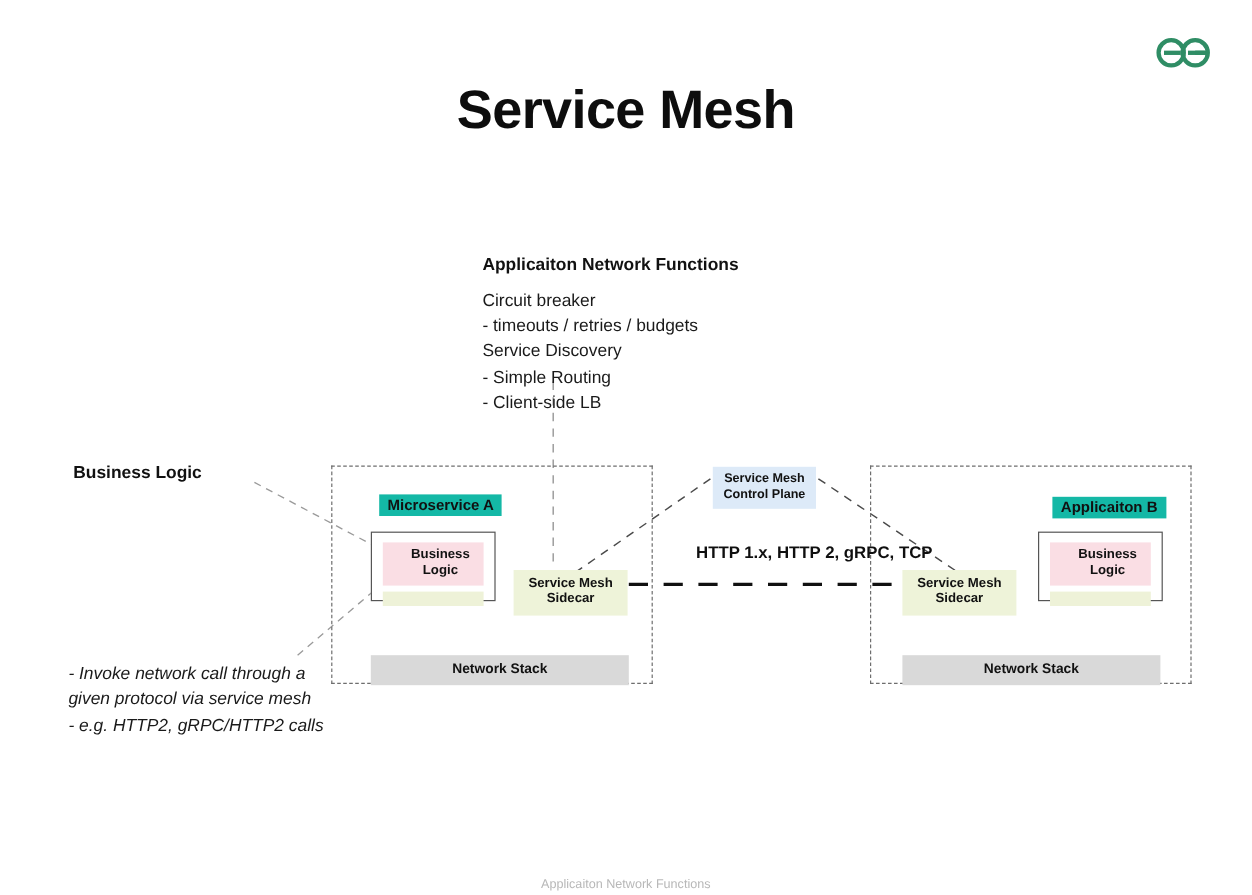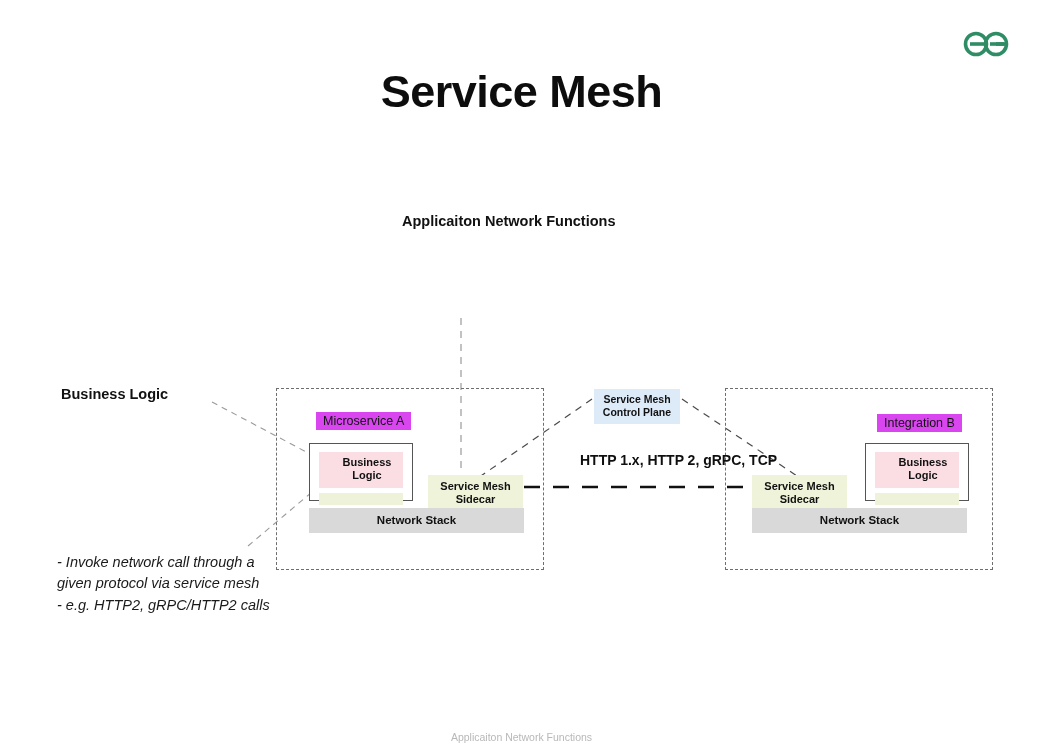--- a/index.html
+++ b/index.html
@@ -112,23 +112,23 @@
     left: 725px;
     top: 388px;
     width: 268px;
     height: 182px;
   }
 
   
   .ms-label {
     position: absolute;
     font-size: 12.5px;
-    font-weight: normal;
-    color: #111111;
-    background: #d946ef;
+    font-weight: bold;
+    color: #111111;
+    background: #14b8a6;
     padding: 2px 7px;
     white-space: nowrap;
   }
   #ms-a-label { left: 316px; top: 412px; }
   #ms-b-label { left: 877px; top: 414px; }
 
   
   .bl-box {
     position: absolute;
     border: 1.3px solid #555555;
@@ -174,20 +174,21 @@
   
   .netstack {
     position: absolute;
     background: #d9d9d9;
     font-size: 11.5px;
     font-weight: bold;
     color: #111111;
     text-align: center;
     padding: 6px 0 7px 0;
     box-sizing: border-box;
+    margin-top: 38px;
   }
   #ms-a-netstack { left: 309px; top: 508px; width: 215px; }
   #ms-b-netstack { left: 752px; top: 508px; width: 215px; }
 
   
   #control-plane {
     position: absolute;
     left: 594px;
     top: 389px;
     width: 86px;
@@ -254,20 +255,25 @@
 
     <line x1="592" y1="399" x2="478" y2="478" stroke="#4a4a4a" stroke-width="1.2" stroke-dasharray="7,6"></line>
 
     <line x1="682" y1="399" x2="800" y2="478" stroke="#4a4a4a" stroke-width="1.2" stroke-dasharray="7,6"></line>
 
     <line x1="524" y1="487" x2="752" y2="487" stroke="#111111" stroke-width="2.6" stroke-dasharray="16,13"></line>
   </svg>
 
   <div id="anf-block">
     <div class="anno-title">Applicaiton Network Functions</div>
+    <div class="anno-body">Circuit breaker
+- timeouts / retries / budgets
+Service Discovery
+- Simple Routing
+- Client-side LB</div>
   </div>
 
   <div id="bl-block">
     <div class="anno-title">Business Logic</div>
   </div>
 
   <div id="pnf-block">
     <div class="anno-body">- Invoke network call through a
 given protocol via service mesh
 - e.g. HTTP2, gRPC/HTTP2 calls</div>
@@ -283,21 +289,21 @@
     <div class="bl-bar"></div>
   </div>
 
   <div id="ms-a-sidecar" class="sidecar">Service Mesh
 Sidecar</div>
 
   <div id="ms-a-netstack" class="netstack">Network Stack</div>
 
   <div id="ms-b-container" class="ms-container"></div>
 
-  <div id="ms-b-label" class="ms-label">Integration B</div>
+  <div id="ms-b-label" class="ms-label">Applicaiton B</div>
 
   <div id="ms-b-bl-box" class="bl-box">
     <div class="bl-pill">Business
 Logic</div>
     <div class="bl-bar"></div>
   </div>
 
   <div id="ms-b-sidecar" class="sidecar">Service Mesh
 Sidecar</div>
 

